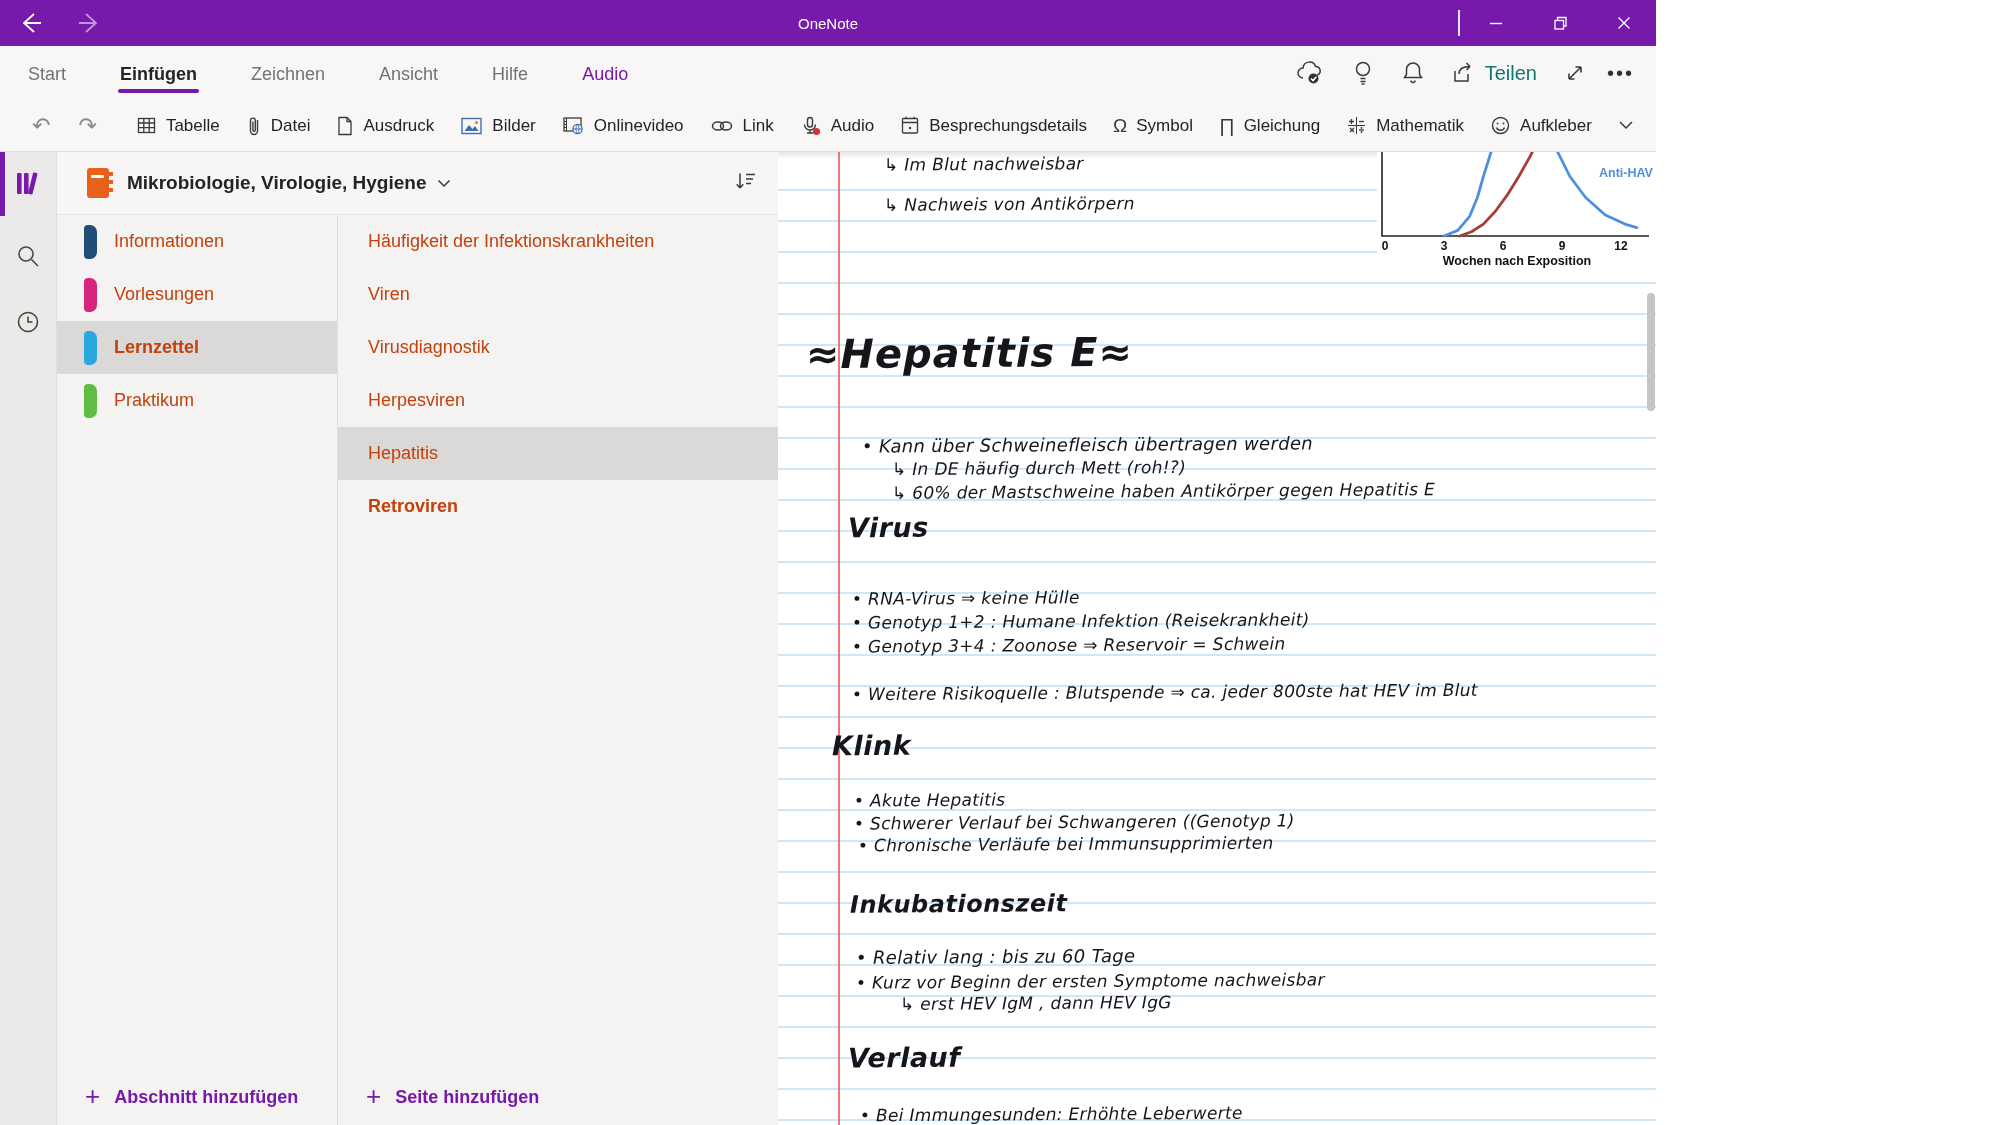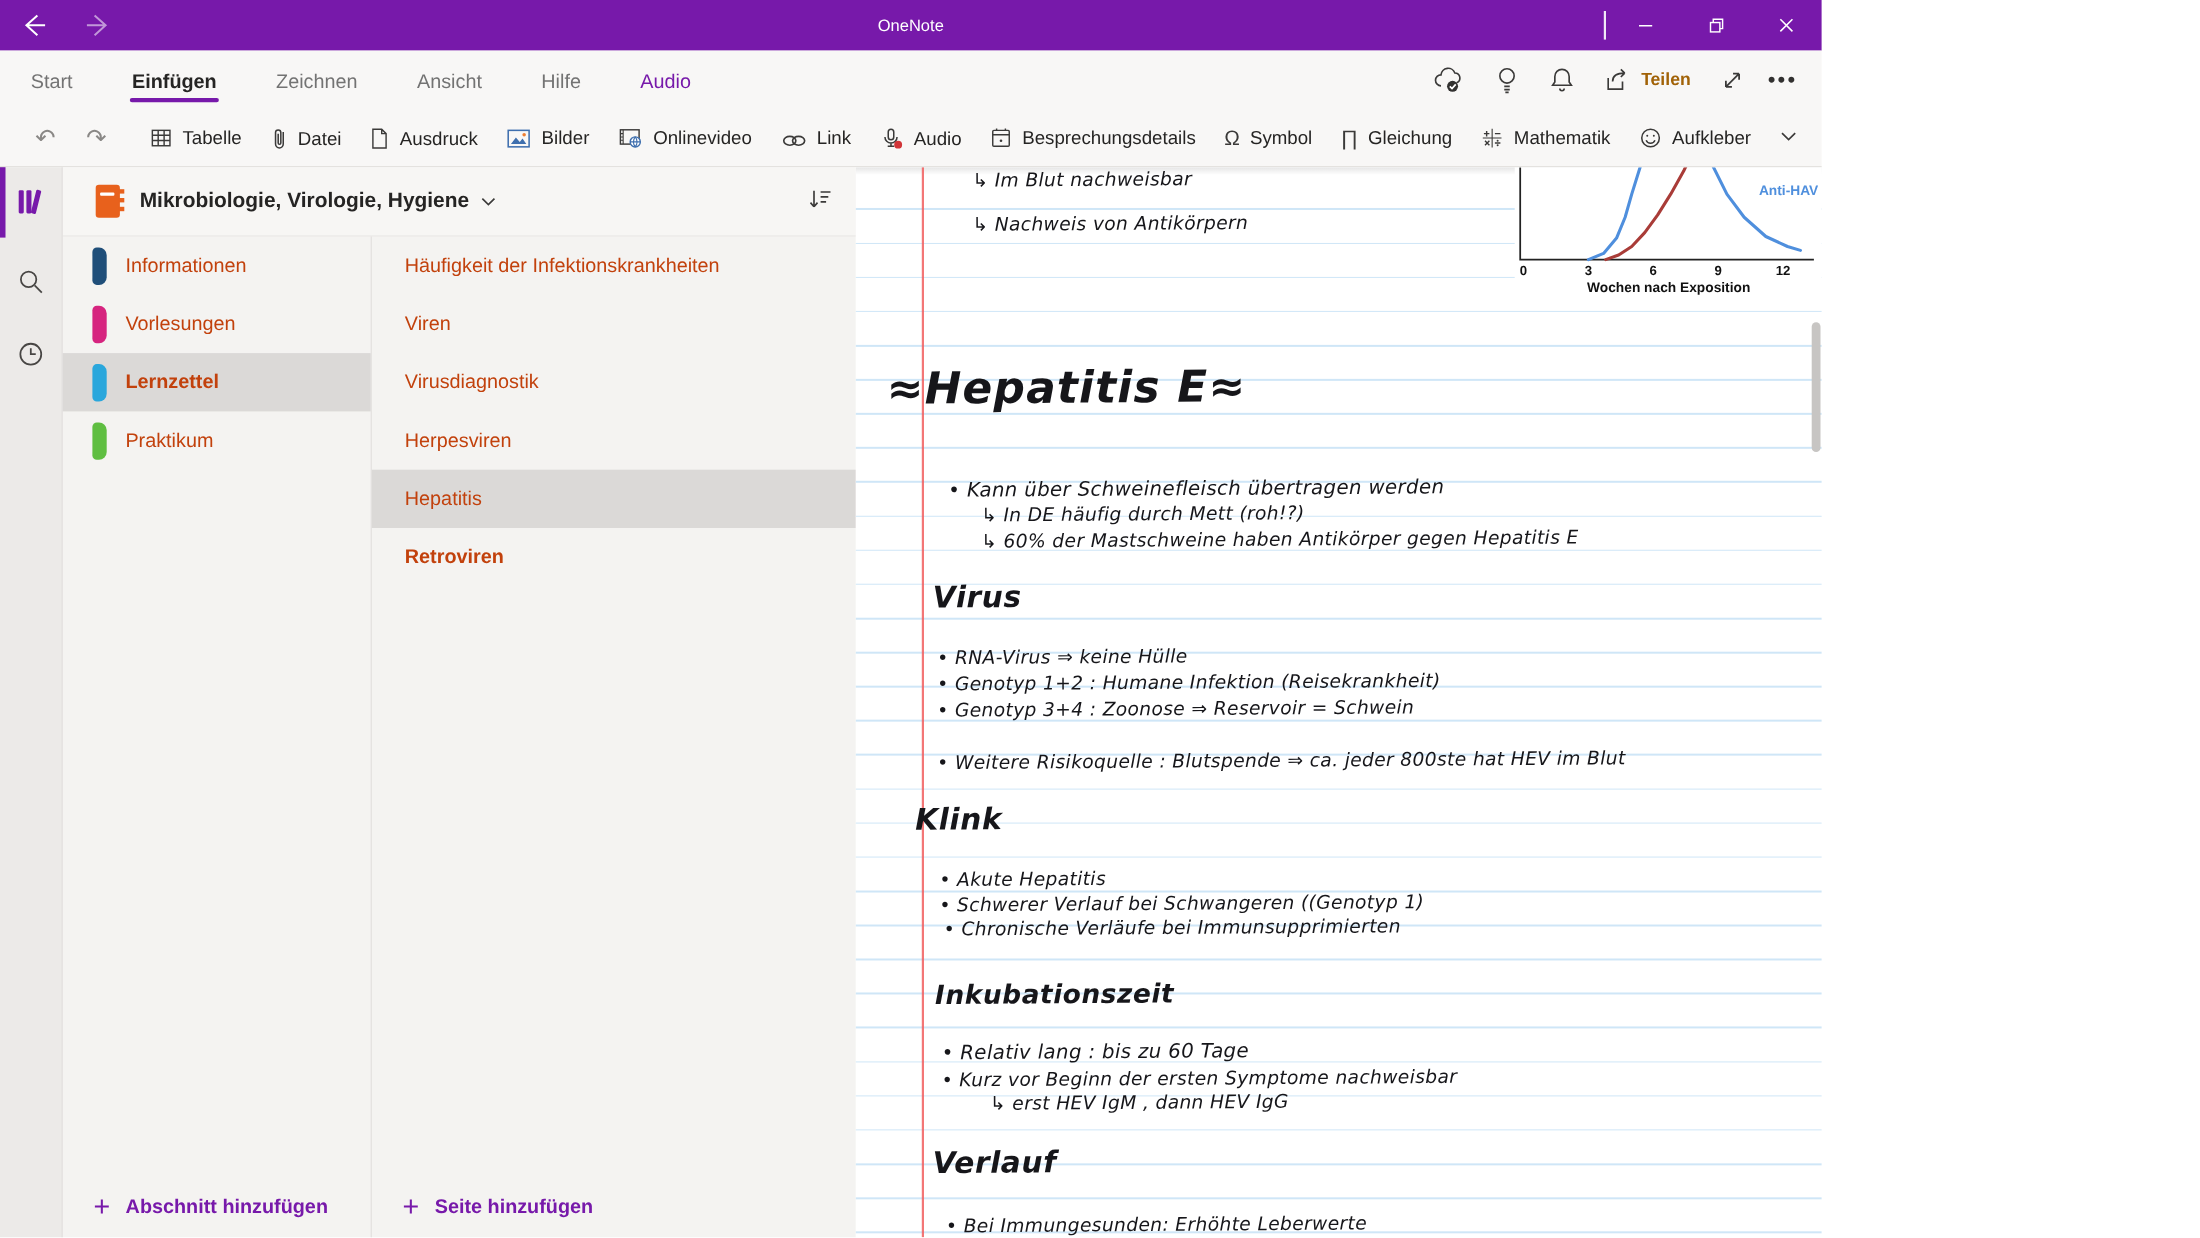--- a/index.html
+++ b/index.html
@@ -18,27 +18,27 @@
   .win-btn { width:64px; height:46px; display:flex; align-items:center; justify-content:center; color:#fff; font-size:15px; }
 
   
   .tabsrow { height:54px; background:#f8f7f6; display:flex; align-items:center; position:relative; }
   .tabs { display:flex; align-items:center; margin-left:26px; gap:50px; }
   .tab { font-size:18px; color:#737373; padding:13px 2px 10px; position:relative; cursor:default; }
   .tab.active { font-weight:bold; color:#252423; }
   .tab.active::after { content:""; position:absolute; left:0; right:0; bottom:2px; height:4px; background:#7719AA; border-radius:2px; }
   .tab.accent { color:#7719AA; }
   .tabs-right { margin-left:auto; display:flex; align-items:center; gap:14px; padding-right:22px; }
-  .tr-btn { display:flex; align-items:center; gap:8px; color:#a16207; font-size:16px; padding:4px 6px;font-weight:bold; }
+  .tr-btn { display:flex; align-items:center; gap:8px; color:#0f766e; font-size:20px; padding:4px 6px; }
   .tr-btn svg { display:block; }
   .ellipsis { font-size:20px; letter-spacing:2px; color:#323130; }
 
   
   .toolbar { height:52px; background:#f8f7f6; border-bottom:1px solid #e1dfdd; display:flex; align-items:center; padding:0 14px 0 18px; }
-  .tool { display:flex; align-items:flex-end; gap:9px; font-size:17px; color:#252423; padding:6px 13px; white-space:nowrap; }
+  .tool { display:flex; align-items:center; gap:9px; font-size:17px; color:#252423; padding:6px 13px; white-space:nowrap; }
   .tool svg, .tool .glyph { display:block; }
   .glyph { font-size:19px; line-height:1; color:#3b3a39; }
   .tool-sep { width:1px; height:32px; background:#d2d0ce; margin:0 6px; }
   .undo-redo { font-size:22px; color:#8a8886; padding:4px 14px; }
   .tb-chevron { margin-left:auto; padding:6px 12px; }
 
   
   .app { display:flex; height:973px; }
 
   .rail { width:57px; background:#eceae8; border-right:1px solid #e1dfdd; position:relative; display:flex; flex-direction:column; align-items:center; }
@@ -395,21 +395,21 @@
             </g>
         </svg>
       </div>
 
       <div class="ink" style="left:106px; top:2px;">↳ Im Blut nachweisbar</div>
       <div class="ink" style="left:106px; top:42px;">↳ Nachweis von Antikörpern</div>
       <div class="ink ink-title" style="left:28px; top:178px;">≈Hepatitis E≈</div>
       <div class="ink" style="left:84px;  top:282px; font-size:18px;">• Kann über Schweinefleisch übertragen werden</div>
       <div class="ink" style="left:114px; top:306px;">↳ In DE häufig durch Mett (roh!?)</div>
       <div class="ink" style="left:114px; top:329px;">↳ 60% der Mastschweine haben Antikörper gegen Hepatitis E</div>
-      <div class="ink ink-h" style="left:70px; top:376px;">Virus</div>
+      <div class="ink ink-h" style="left:70px; top:360px;">Virus</div>
       <div class="ink" style="left:74px;  top:436px;">• RNA-Virus ⇒ keine Hülle</div>
       <div class="ink" style="left:74px;  top:459px;">• Genotyp 1+2 :  Humane Infektion  (Reisekrankheit)</div>
       <div class="ink" style="left:74px;  top:483px;">• Genotyp 3+4 :  Zoonose  ⇒  Reservoir = Schwein</div>
       <div class="ink" style="left:74px;  top:530px;">• Weitere Risikoquelle :  Blutspende  ⇒  ca. jeder  800ste hat HEV im Blut</div>
       <div class="ink ink-h" style="left:54px; top:578px;">Klink</div>
       <div class="ink" style="left:76px;  top:638px;">• Akute Hepatitis</div>
       <div class="ink" style="left:76px;  top:660px;">• Schwerer Verlauf bei Schwangeren  ((Genotyp 1)</div>
       <div class="ink" style="left:80px;  top:682px;">• Chronische Verläufe bei Immunsupprimierten</div>
       <div class="ink ink-h" style="left:72px; top:738px; font-size:24px;">Inkubationszeit</div>
       <div class="ink" style="left:78px;  top:794px; font-size:18px;">• Relativ lang :  bis zu 60 Tage</div>

